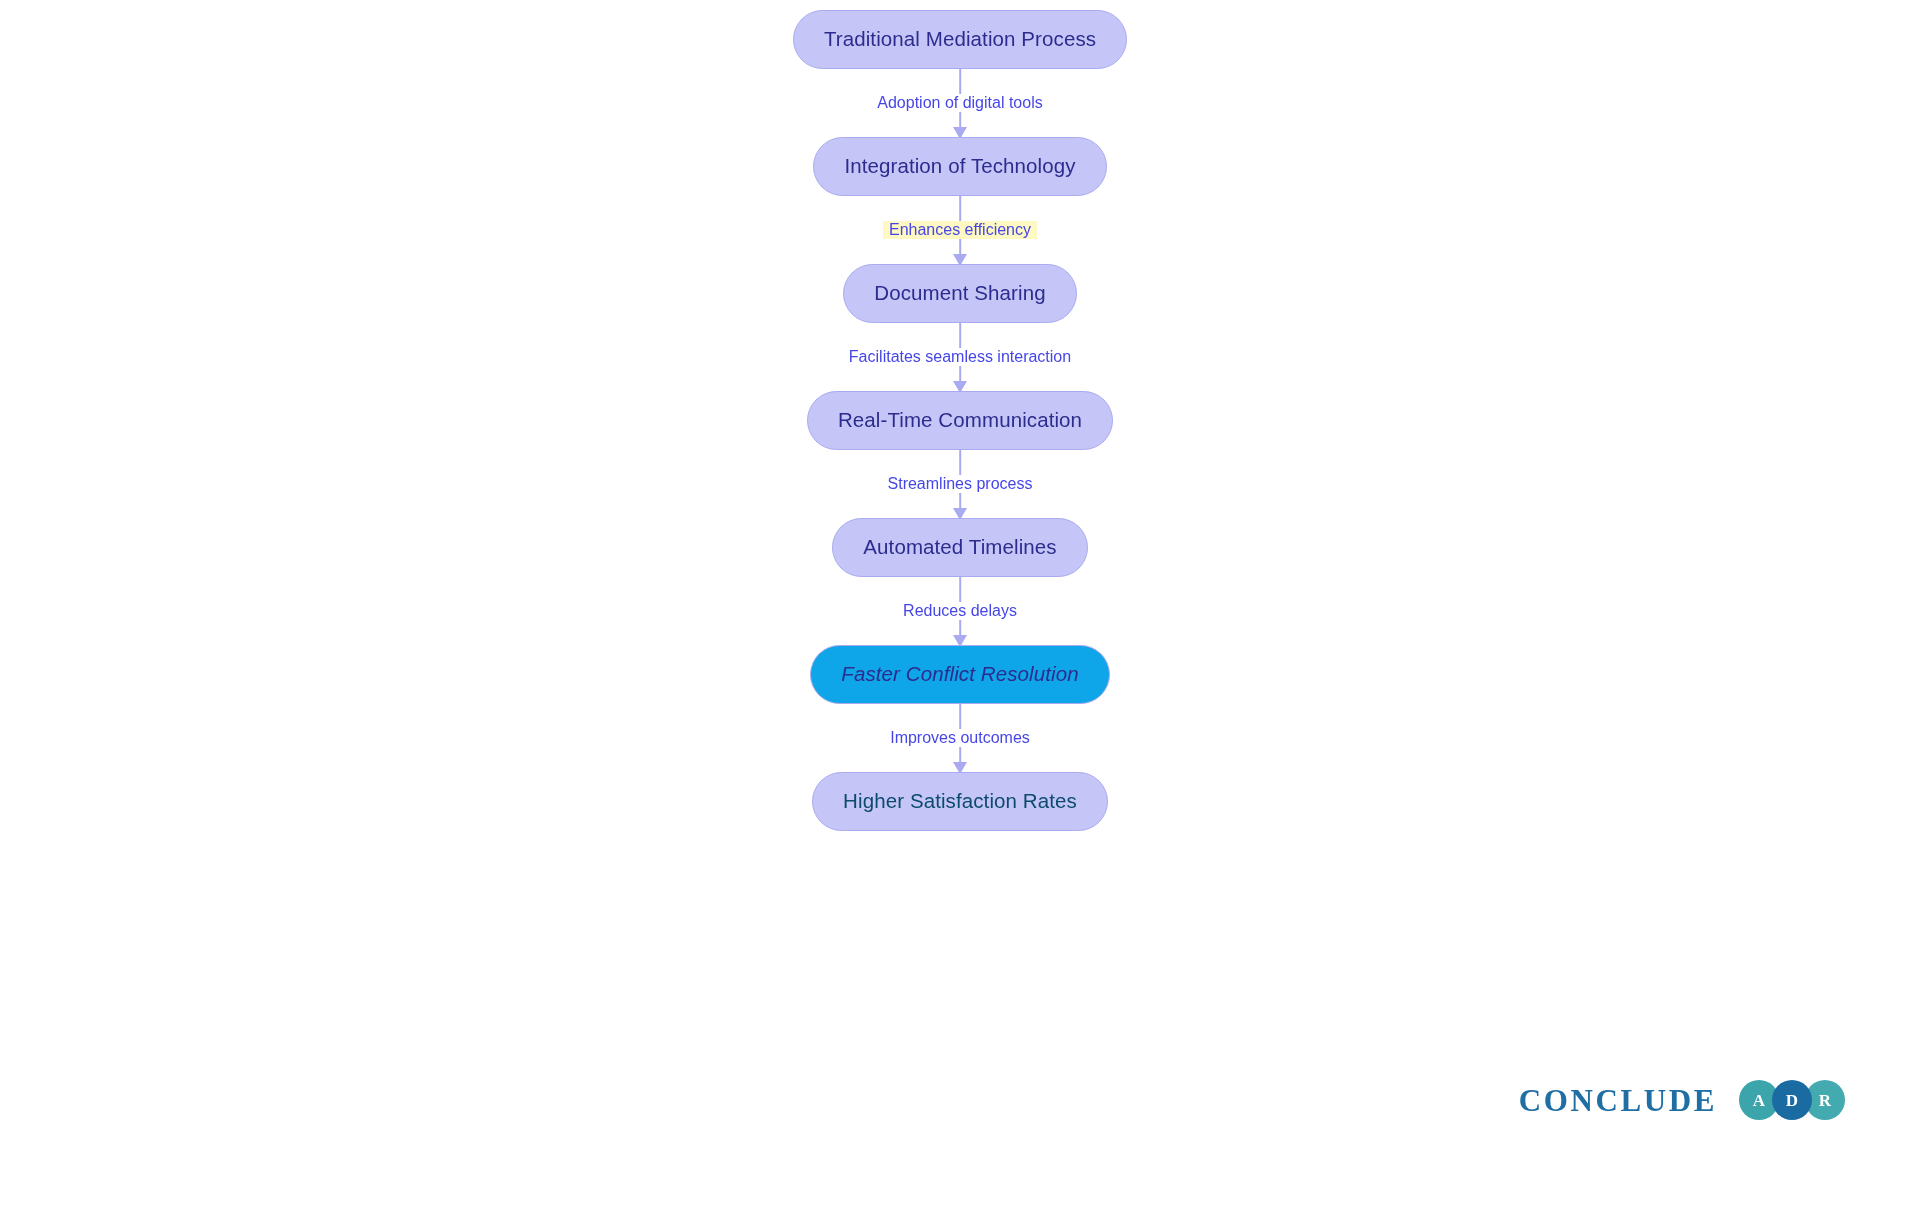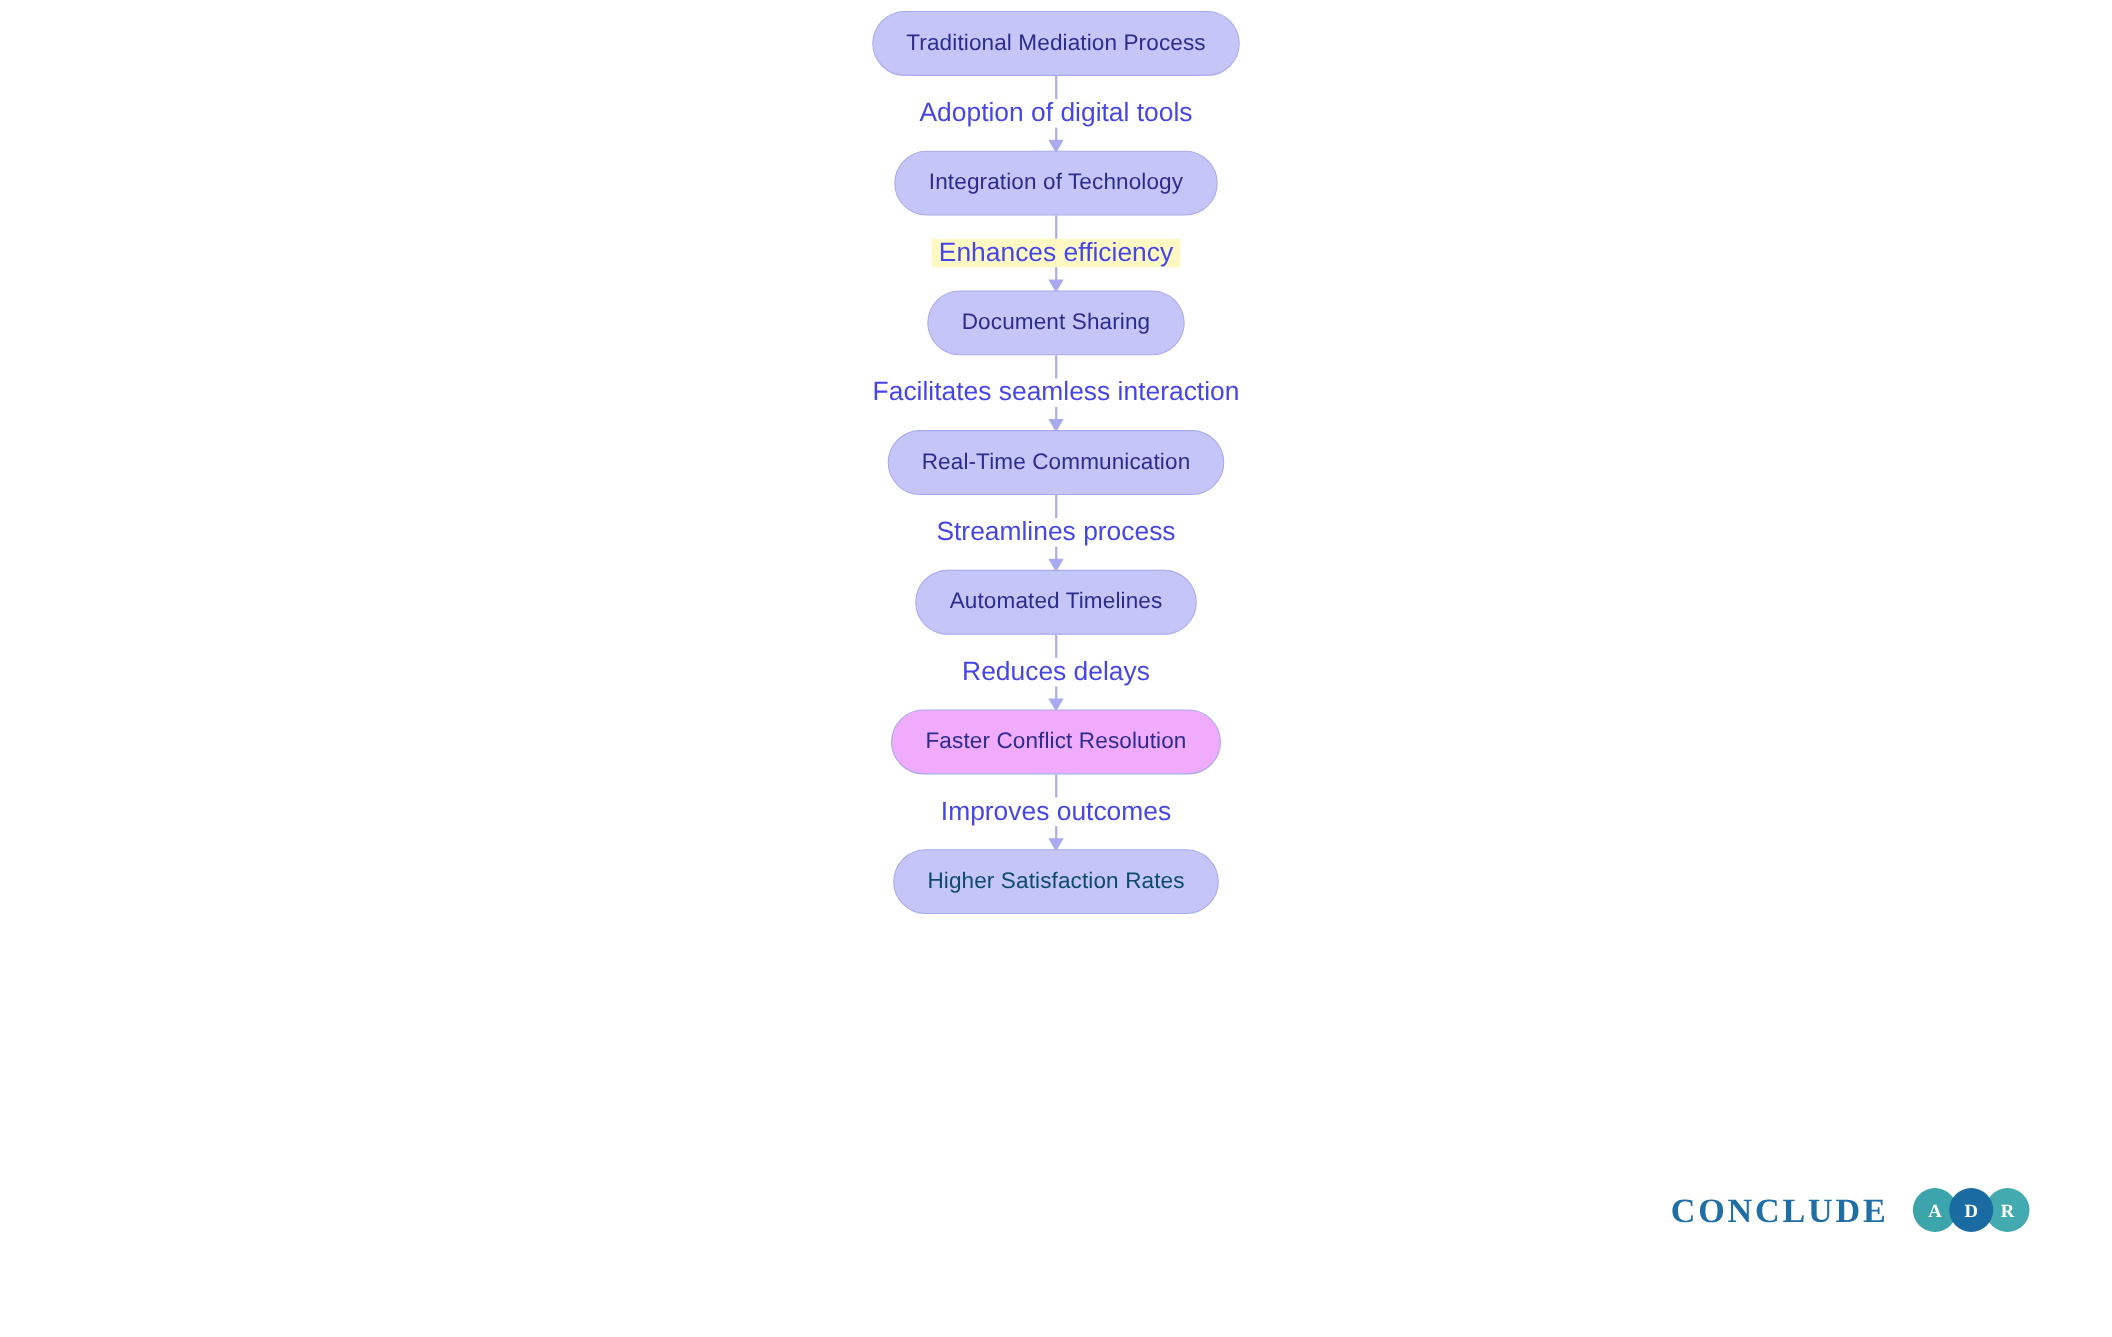--- a/index.html
+++ b/index.html
@@ -84,21 +84,21 @@
     height: 0;
     border-left: 7.5px solid transparent;
     border-right: 7.5px solid transparent;
     border-top: 12px solid #a9aaf0;
   }
   .edge-label {
     position: relative;
     z-index: 3;
     background: #ffffff;
     padding: 1px 6px;
-    font-size: 24px;
+    font-size: 16px;
     color: #4646e8;
     line-height: 1;
     white-space: nowrap;
     text-align: center;
   }
 
   
   #brand {
     position: absolute;
     right: 75px;
@@ -186,21 +186,21 @@
     <div class="node" style="background: rgb(197, 198, 247); border-color: rgb(169, 170, 240);">
       <span class="node-label" style="color: rgb(44, 44, 142);">Automated Timelines</span>
     </div>
 
     <div class="edge">
       <div class="edge-line" style="background: rgb(169, 170, 240);"></div>
       <div class="edge-arrow" style="border-top-color: rgb(169, 170, 240);"></div>
       <span class="edge-label" style="color: rgb(70, 70, 232); background: rgb(255, 255, 255);">Reduces delays</span>
     </div>
 
-    <div class="node" style="background: #f0abfc; border-color: rgb(169, 170, 240);">
+    <div class="node" style="background: #0ea5e9; border-color: rgb(169, 170, 240); font-style: italic;">
       <span class="node-label" style="color: rgb(44, 44, 142);">Faster Conflict Resolution</span>
     </div>
 
     <div class="edge">
       <div class="edge-line" style="background: rgb(169, 170, 240);"></div>
       <div class="edge-arrow" style="border-top-color: rgb(169, 170, 240);"></div>
       <span class="edge-label" style="color: rgb(70, 70, 232); background: rgb(255, 255, 255);">Improves outcomes</span>
     </div>
 
     <div class="node" style="background: rgb(197, 198, 247); border-color: rgb(169, 170, 240);">

